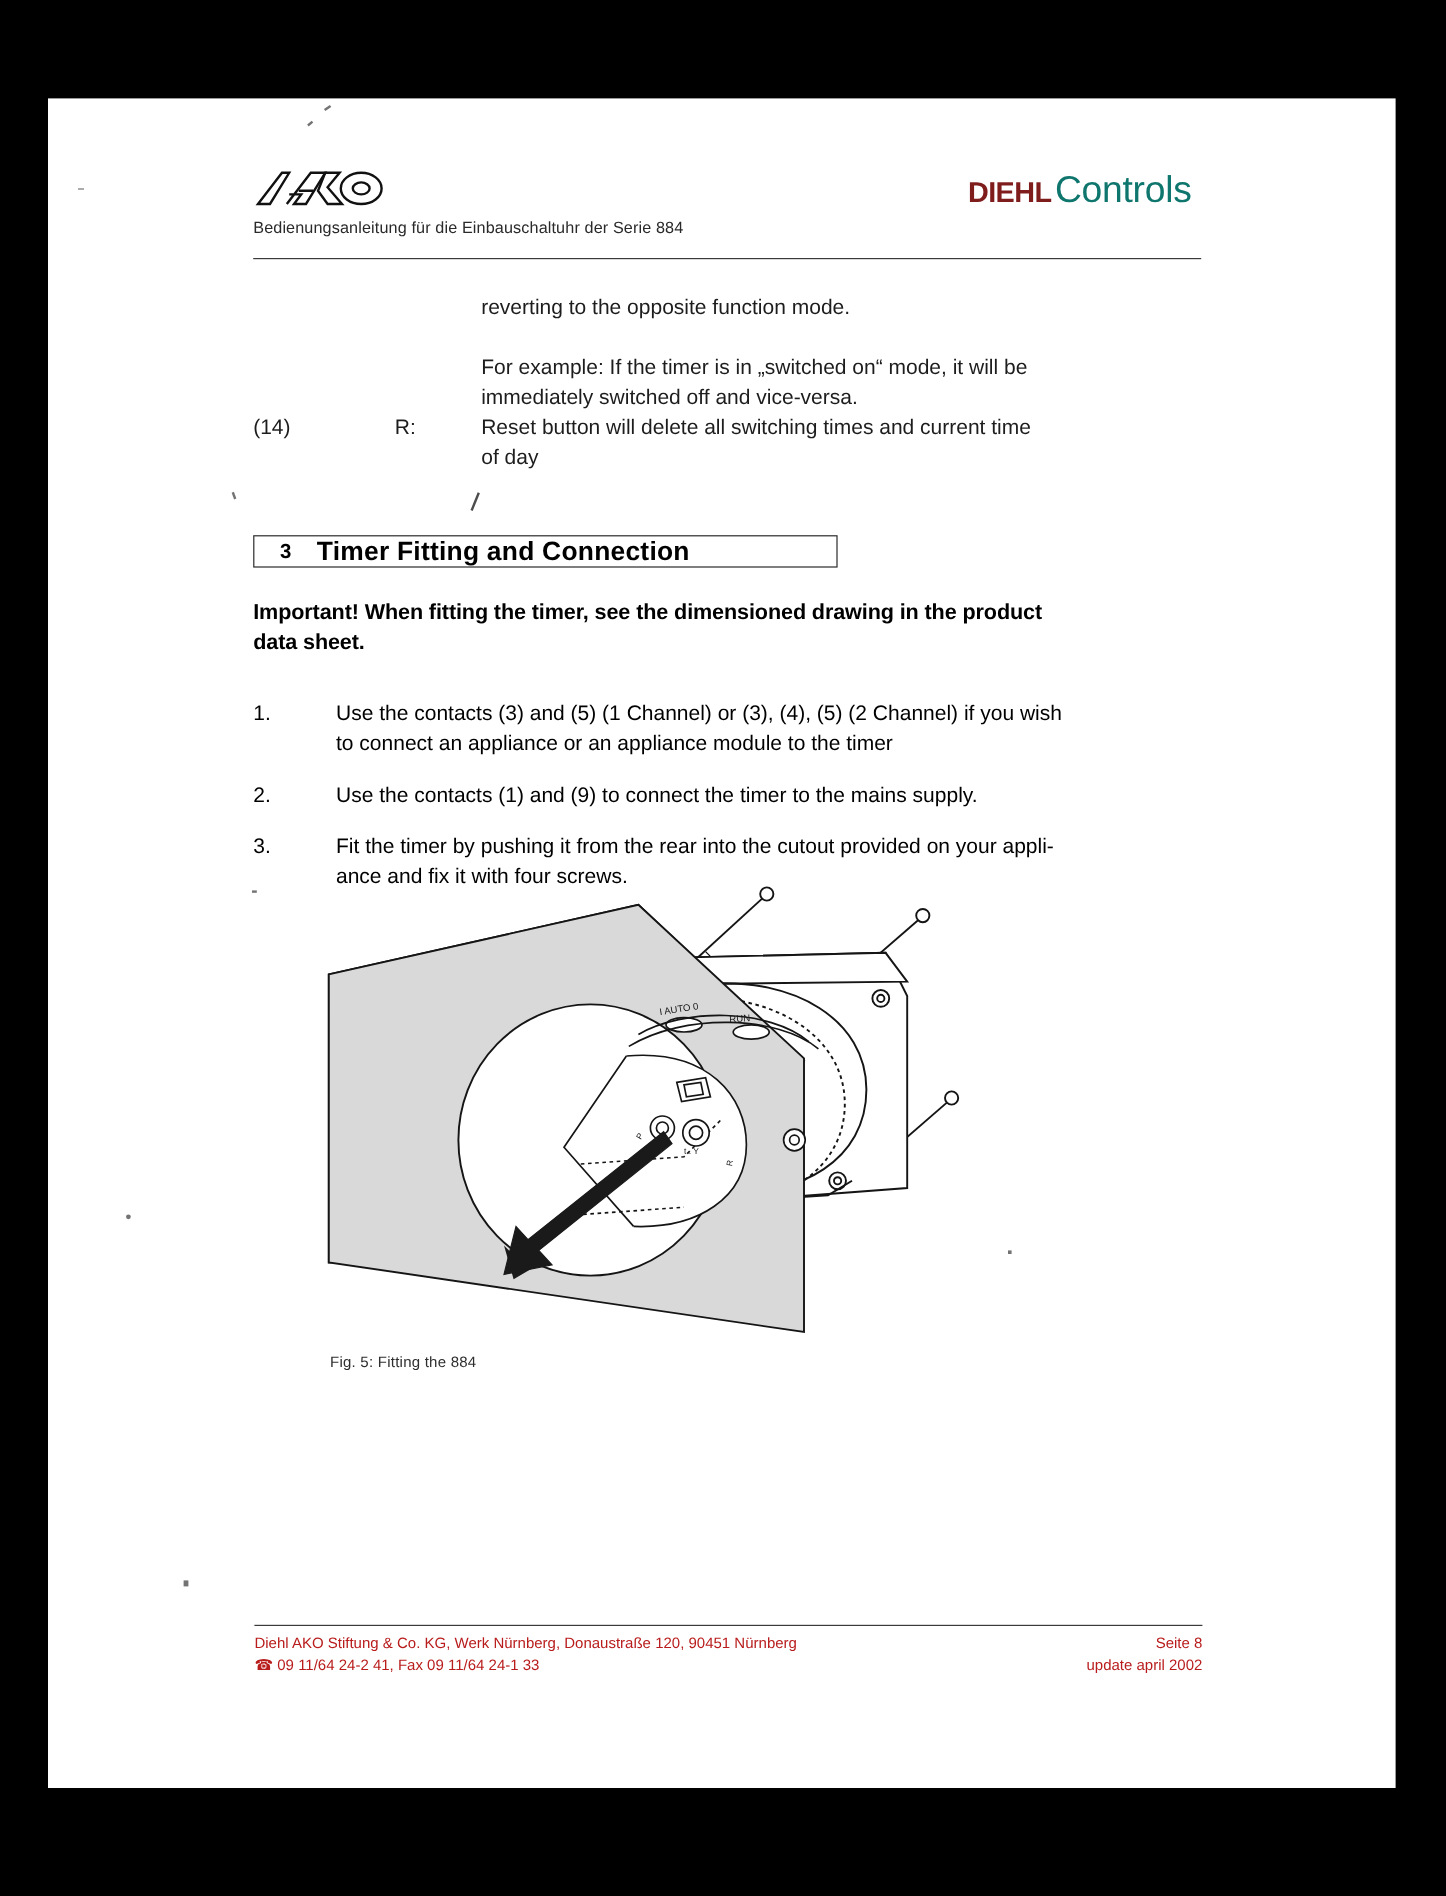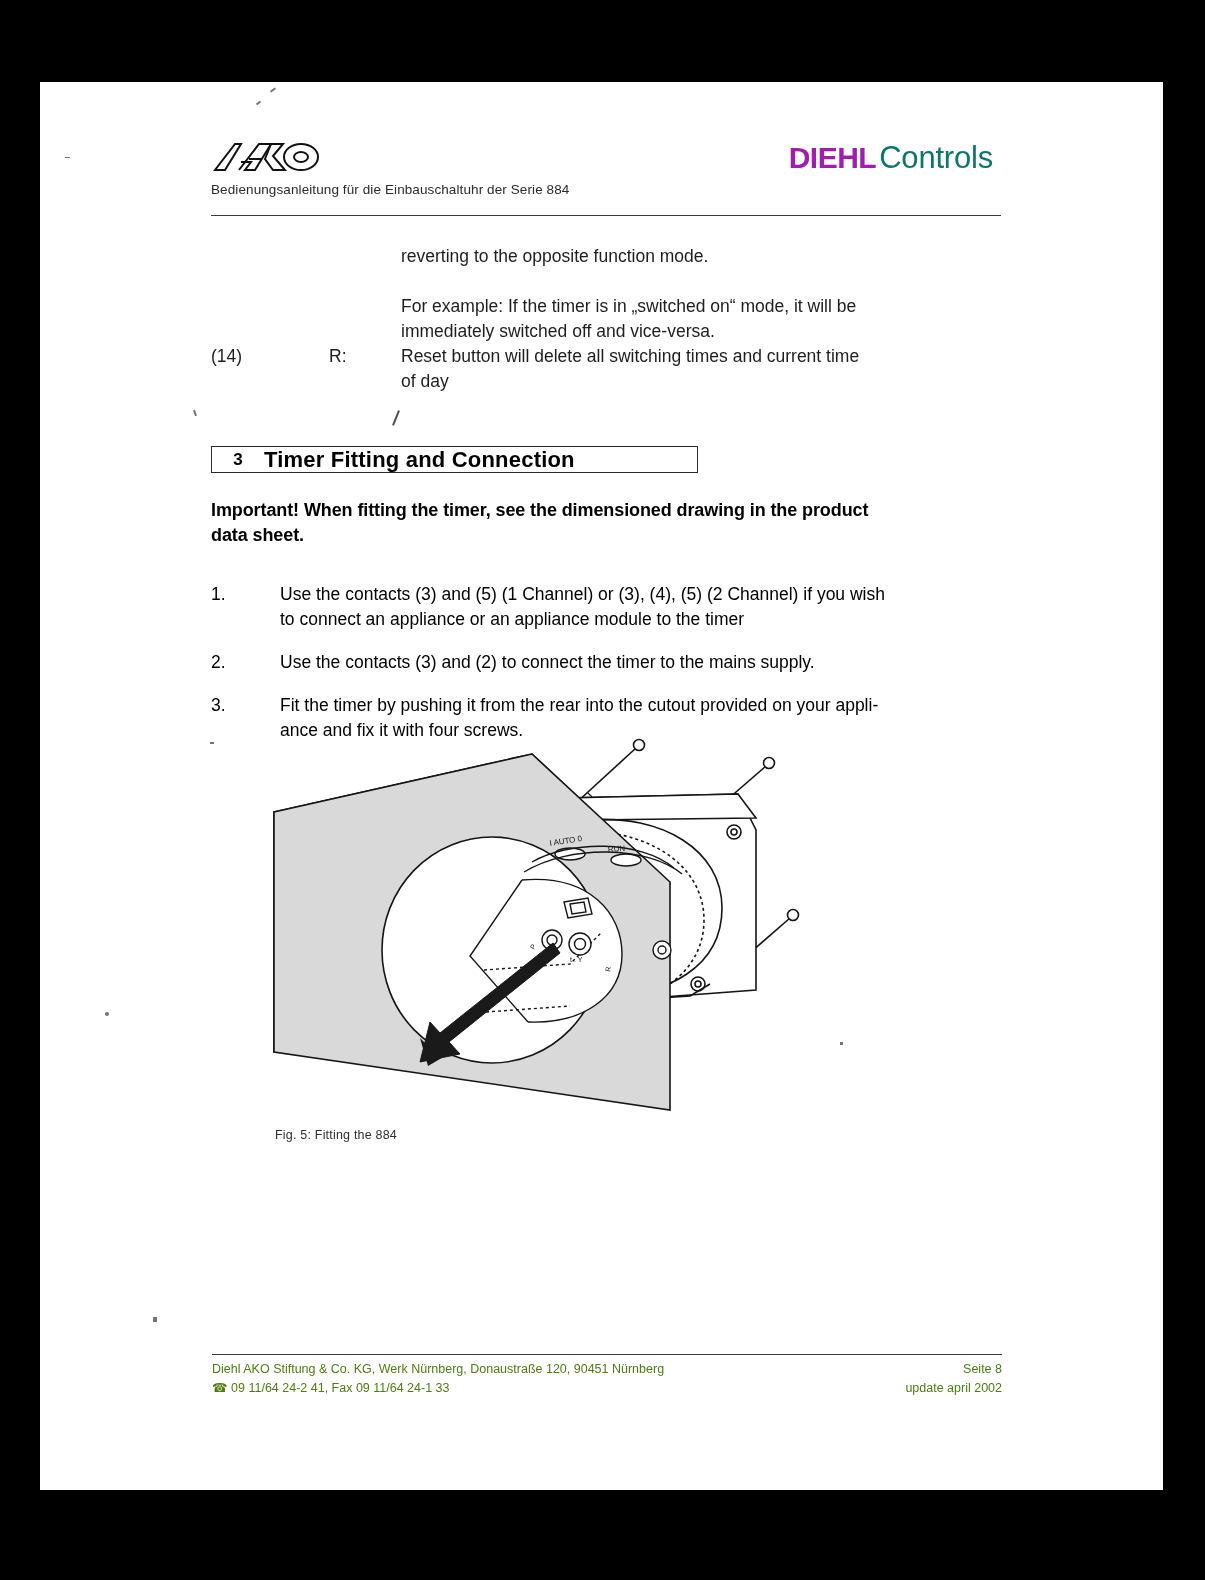--- a/index.html
+++ b/index.html
@@ -61,24 +61,24 @@
   }
   #diehl-logo {
     position: absolute;
     right: 0;
     top: 0;
     display: flex;
     align-items: baseline;
     white-space: nowrap;
   }
   #diehl-bold {
-    font-size: 30px;
+    font-size: 24px;
     font-weight: bold;
     letter-spacing: -0.5px;
-    color: #a21caf;
+    color: #7f1d1d;
   }
   #diehl-light {
     font-size: 31px;
     font-weight: normal;
     letter-spacing: -0.2px;
     color: #0f766e;
     margin-left: 3px;
   }
   #header-rule {
     position: absolute;
@@ -188,21 +188,21 @@
   }
   #footer {
     position: absolute;
     left: 172px;
     top: 1278px;
     width: 790px;
     display: flex;
     justify-content: space-between;
     font-size: 12.5px;
     line-height: 19px;
-    color: #4d7c0f;
+    color: #b91c1c;
     align-items: flex-end;
   }
   #footer-right { text-align: right; white-space: nowrap; }
   .nowrap { white-space: nowrap; }
 </style>
 </head>
 <body>
 
 <div id="page">
 
@@ -285,21 +285,21 @@
       <div class="li-num">1.</div>
       <div class="li-txt">
         <div>Use the contacts (3) and (5) (1 Channel) or (3), (4), (5) (2 Channel) if you wish</div>
         <div>to connect an appliance or an appliance module to the timer</div>
       </div>
     </div>
 
     <div class="li">
       <div class="li-num">2.</div>
       <div class="li-txt">
-        <div>Use the contacts (3) and (2) to connect the timer to the mains supply.</div>
+        <div>Use the contacts (1) and (9) to connect the timer to the mains supply.</div>
       </div>
     </div>
 
     <div class="li">
       <div class="li-num">3.</div>
       <div class="li-txt">
         <div>Fit the timer by pushing it from the rear into the cutout provided on your appli-</div>
         <div>ance and fix it with four screws.</div>
       </div>
     </div>

